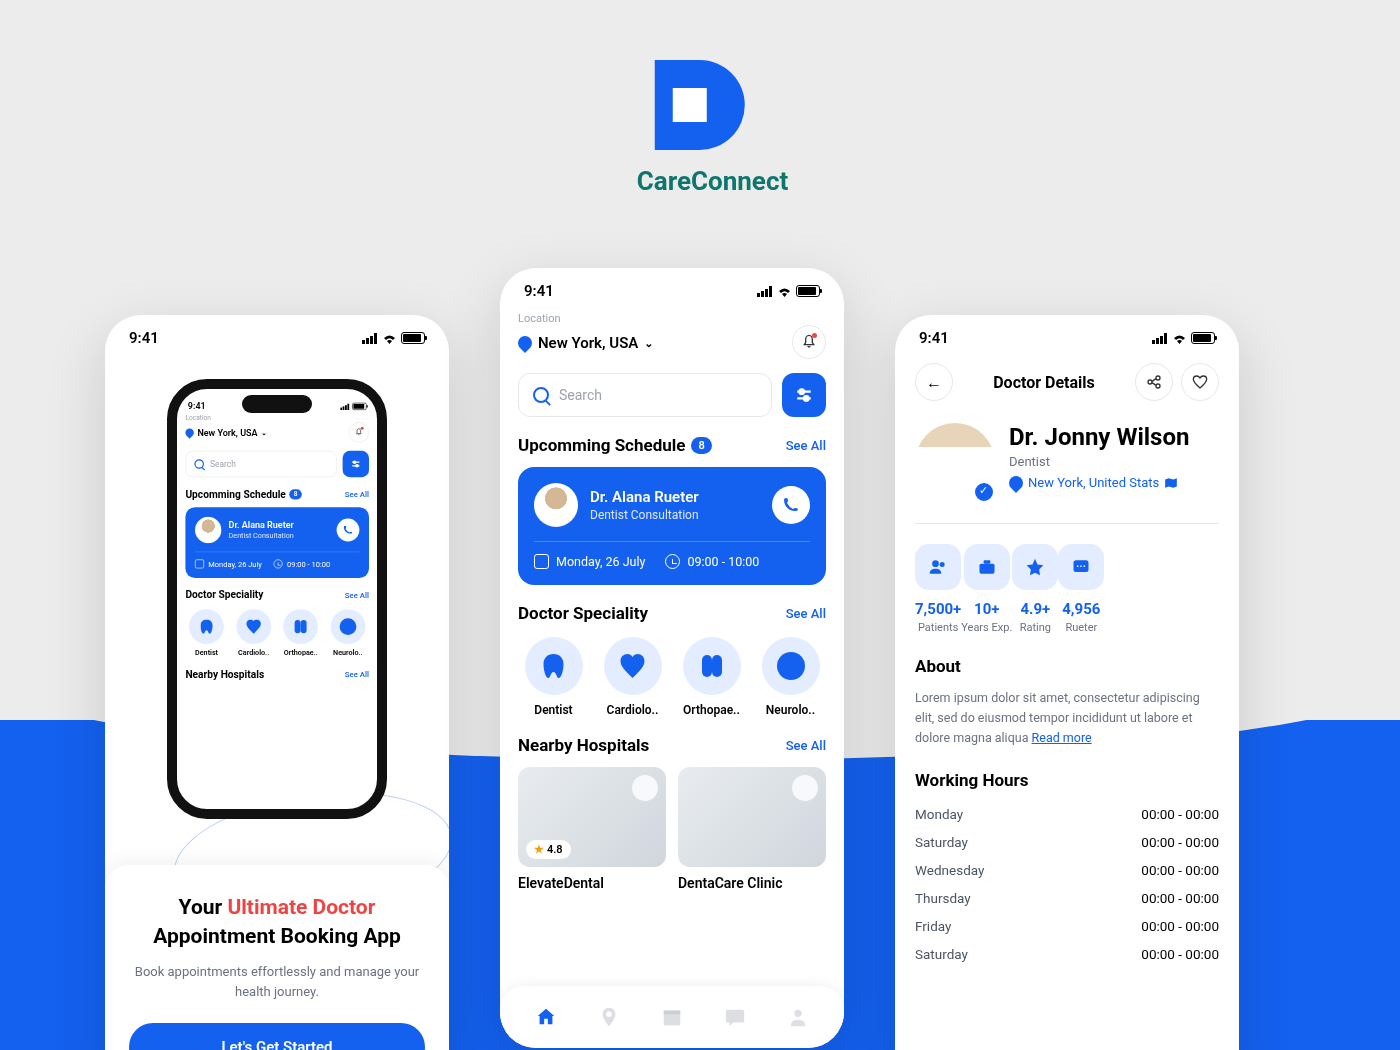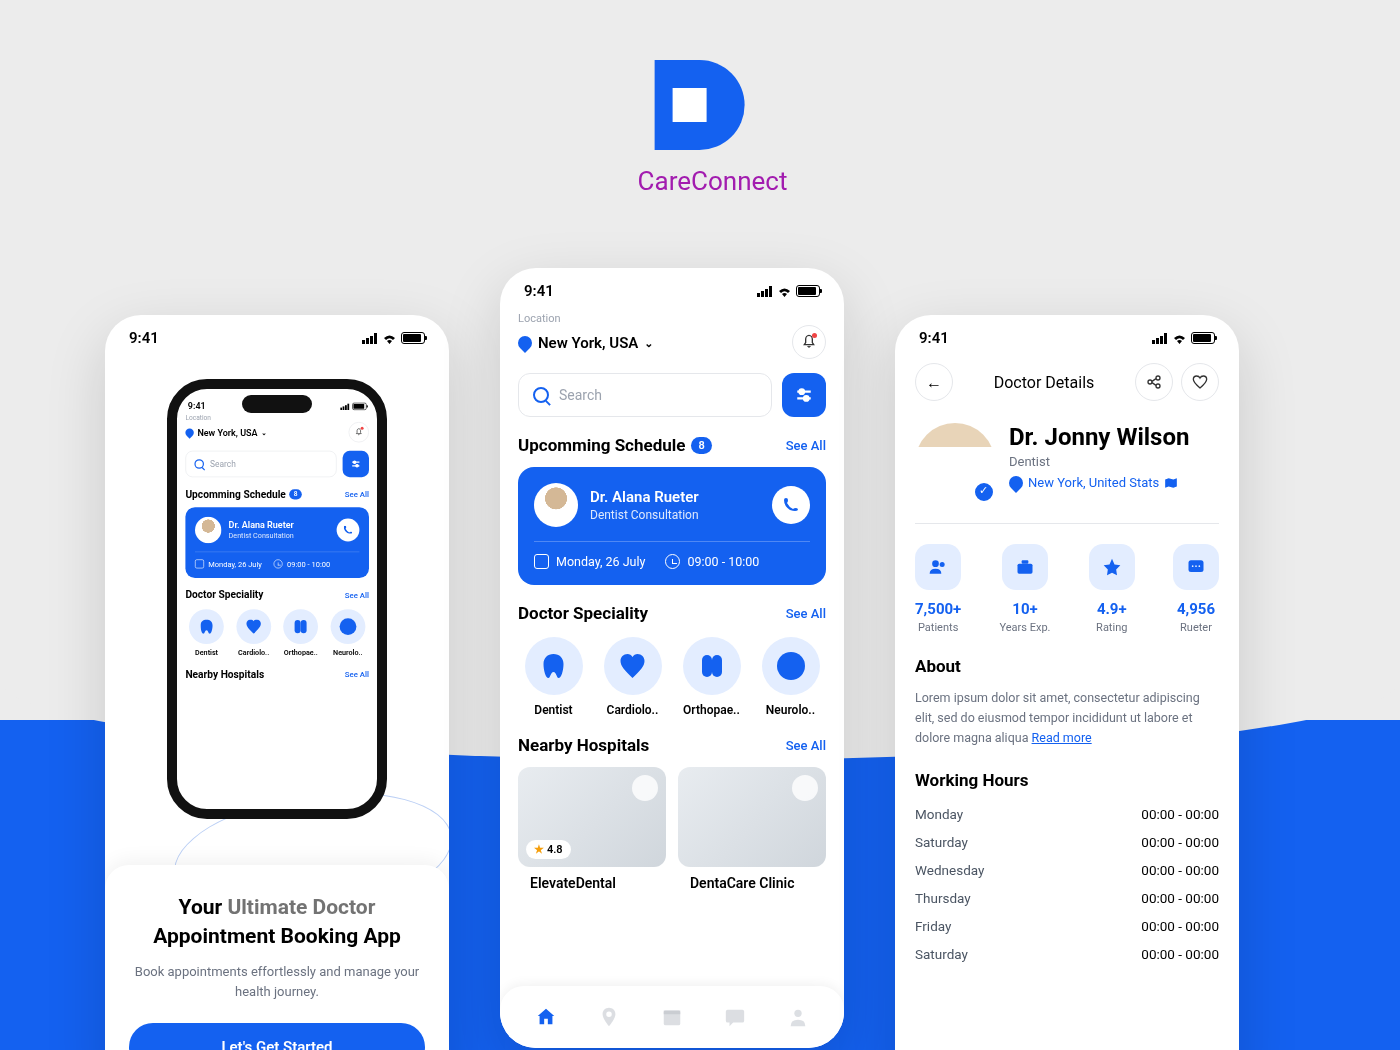--- a/index.html
+++ b/index.html
@@ -3,39 +3,39 @@
 <meta charset="utf-8">
 <style>
 * { margin: 0; padding: 0; box-sizing: border-box; font-family: -apple-system, BlinkMacSystemFont, 'Segoe UI', Roboto, sans-serif; }
 body { background: #ececec; width: 1400px; height: 1050px; position: relative; overflow: hidden; }
 .wave { position: absolute; bottom: 0; left: 0; width: 100%; height: 330px; background: #1461f0; }
 .wave::before { content:''; position:absolute; top:-40px; left:0; width:100%; height:80px; background: #ececec; border-radius: 0 0 50% 50% / 0 0 100% 100%; }
 .brand { position: absolute; top: 60px; left: 50%; transform: translateX(-50%); text-align: center; }
 .brand-logo { width: 90px; height: 90px; margin: 0 auto 16px; position: relative; }
 .brand-logo .d { width: 90px; height: 90px; background: #1461f0; border-radius: 0 60px 60px 0; position:absolute; }
 .brand-logo .box { position:absolute; width:34px; height:34px; background:#fff; left:18px; top:28px; }
-.brand-name { font-size: 26px; font-weight: 400; color: #a21caf; margin-left: 25px; }
+.brand-name { font-size: 26px; font-weight: 700; color: #0f766e; margin-left: 25px; }
 .phone { position: absolute; background: #fff; border-radius: 36px; box-shadow: 0 20px 60px rgba(0,0,0,0.15); overflow: hidden; }
 .phone1 { left: 105px; top: 315px; width: 344px; height: 780px; }
 .phone2 { left: 500px; top: 268px; width: 344px; height: 780px; }
 .phone3 { left: 895px; top: 315px; width: 344px; height: 780px; }
 .status-bar { display:flex; justify-content:space-between; align-items:center; padding: 14px 24px 8px; font-size:15px; font-weight:600; }
 .status-icons { display:flex; gap:4px; align-items:center; }
 .signal { width:16px; height:11px; }
 .wifi { width:15px; height:11px; }
 .battery { width:24px; height:12px; border:1.5px solid #000; border-radius:3px; position:relative; }
 .battery::after { content:''; position:absolute; right:-3px; top:3px; width:2px; height:4px; background:#000; border-radius:0 1px 1px 0; }
 .battery-fill { position:absolute; left:1px; top:1px; bottom:1px; width:18px; background:#000; border-radius:1px; }
 
 .inner-phone { margin: 24px auto 0; width: 220px; height: 440px; background:#fff; border: 10px solid #111; border-radius: 40px; position:relative; overflow:hidden; }
 .inner-phone .notch { position:absolute; top:6px; left:50%; transform:translateX(-50%); width:70px; height:18px; background:#111; border-radius:10px; z-index:2; }
 .inner-content { transform: scale(0.6); transform-origin: top left; width: 167%; padding: 14px 14px 0; }
 .onboard-card { position:absolute; bottom:0; left:0; right:0; background:#fff; border-radius:24px 24px 0 0; padding: 28px 24px 24px; text-align:center; box-shadow:0 -4px 20px rgba(0,0,0,0.06); }
 .onboard-title { font-size:21px; font-weight:700; line-height:1.35; margin-bottom:12px; }
-.onboard-title .blue { color:#737373;text-align:right; }
+.onboard-title .blue { color:#ef4444;text-align:right; }
 .onboard-sub { font-size:13px; color:#6b7280; line-height:1.5; margin-bottom:22px; }
 .cta-btn { background:#1461f0; color:#fff; border:none; border-radius:28px; padding:15px; width:100%; font-size:15px; font-weight:600; }
 
 .p2-body { padding: 0 18px; }
 .loc-label { font-size:11px; color:#9ca3af; margin-top:4px; }
 .loc-row { display:flex; align-items:center; justify-content:space-between; }
 .loc-val { display:flex; align-items:center; gap:6px; font-size:15px; font-weight:600; margin-top:2px; }
 .pin-icon { width:14px; height:14px; background:#1461f0; border-radius:50% 50% 50% 0; transform:rotate(-45deg); }
 .chev { font-size:11px; }
 .bell { width:34px; height:34px; border-radius:50%; border:1px solid #e5e7eb; display:flex; align-items:center; justify-content:center; position:relative; }
@@ -72,39 +72,39 @@
 .bone::before,.bone::after { content:''; position:absolute; width:10px; height:22px; background:#1461f0; border-radius:6px; top:3px; }
 .bone::before { left:4px; } .bone::after { right:4px; }
 .brain { border-radius:50%; }
 .spec-label { font-size:12px; font-weight:600; }
 .hosp-row { display:flex; gap:12px; margin-top:12px; }
 .hosp-card { flex:1; min-width:0; }
 .hosp-img { height:100px; background:linear-gradient(135deg,#e8ecf0,#d0d6dc); border-radius:12px; position:relative; }
 .rating-pill { position:absolute; bottom:8px; left:8px; background:#fff; border-radius:10px; padding:3px 8px; font-size:11px; font-weight:600; display:flex; align-items:center; gap:3px; }
 .star { color:#f59e0b; }
 .fav-circle { position:absolute; top:8px; right:8px; width:26px; height:26px; background:rgba(255,255,255,0.8); border-radius:50%; }
-.hosp-name { font-size:14px; font-weight:600; margin-top:8px;margin-left:12px; }
+.hosp-name { font-size:14px; font-weight:600; margin-top:8px; }
 .tabbar { position:absolute; bottom:0; left:0; right:0; height:62px; background:#fff; border-radius:24px 24px 0 0; display:flex; justify-content:space-around; align-items:center; box-shadow:0 -2px 12px rgba(0,0,0,0.06); padding:0 14px; }
 .tab-icon { width:22px; height:22px; opacity:0.35; }
 .tab-active { opacity:1; color:#1461f0; }
 
 .p3-body { padding:0 20px; }
 .nav-row { display:flex; align-items:center; justify-content:space-between; margin-top:8px; }
 .nav-btn { width:38px; height:38px; border:1px solid #e5e7eb; border-radius:50%; display:flex; align-items:center; justify-content:center; font-size:16px; }
-.nav-title { font-size:16px; font-weight:400; }
+.nav-title { font-size:16px; font-weight:700; }
 .nav-right { display:flex; gap:8px; }
 .doc-row { display:flex; gap:14px; margin-top:22px; align-items:flex-start; }
 .doc-photo { width:80px; height:80px; border-radius:50%; background:linear-gradient(180deg,#e8d4b8 30%,#fff 30%,#fff 100%); position:relative; flex-shrink:0; }
 .verify { position:absolute; bottom:0; right:0; width:22px; height:22px; background:#1461f0; border-radius:50%; border:2px solid #fff; }
 .verify::after { content:'✓'; color:#fff; font-size:11px; position:absolute; left:4px; top:1px; }
 .doc-name { font-size:24px; font-weight:700; }
 .doc-role { font-size:13px; color:#6b7280; margin-top:3px; }
 .doc-loc { font-size:13px; color:#1461f0; margin-top:6px; display:flex; align-items:center; gap:5px; }
 .divider { height:1px; background:#e5e7eb; margin:20px 0; }
-.stats-row { display:flex; justify-content:space-between; }
+.stats-row { display:flex; }
 .stat { text-align:center; }
 .stat-circle { width:46px; height:46px; background:#e3edff; border-radius:14px; margin:0 auto 10px; display:flex; align-items:center; justify-content:center; color:#1461f0; }
 .stat-val { font-size:15px; font-weight:700; color:#1461f0; }
 .stat-label { font-size:11px; color:#6b7280; margin-top:3px; }
 .about-h { font-size:17px; font-weight:700; margin-top:22px; }
 .about-p { font-size:12.5px; color:#6b7280; line-height:1.6; margin-top:12px; }
 .read-more { color:#1461f0; text-decoration:underline; }
 .hours { margin-top:10px; }
 .hour-row { display:flex; justify-content:space-between; font-size:13.5px; padding:6px 0; }
 .hour-day { color:#4b5563; }

